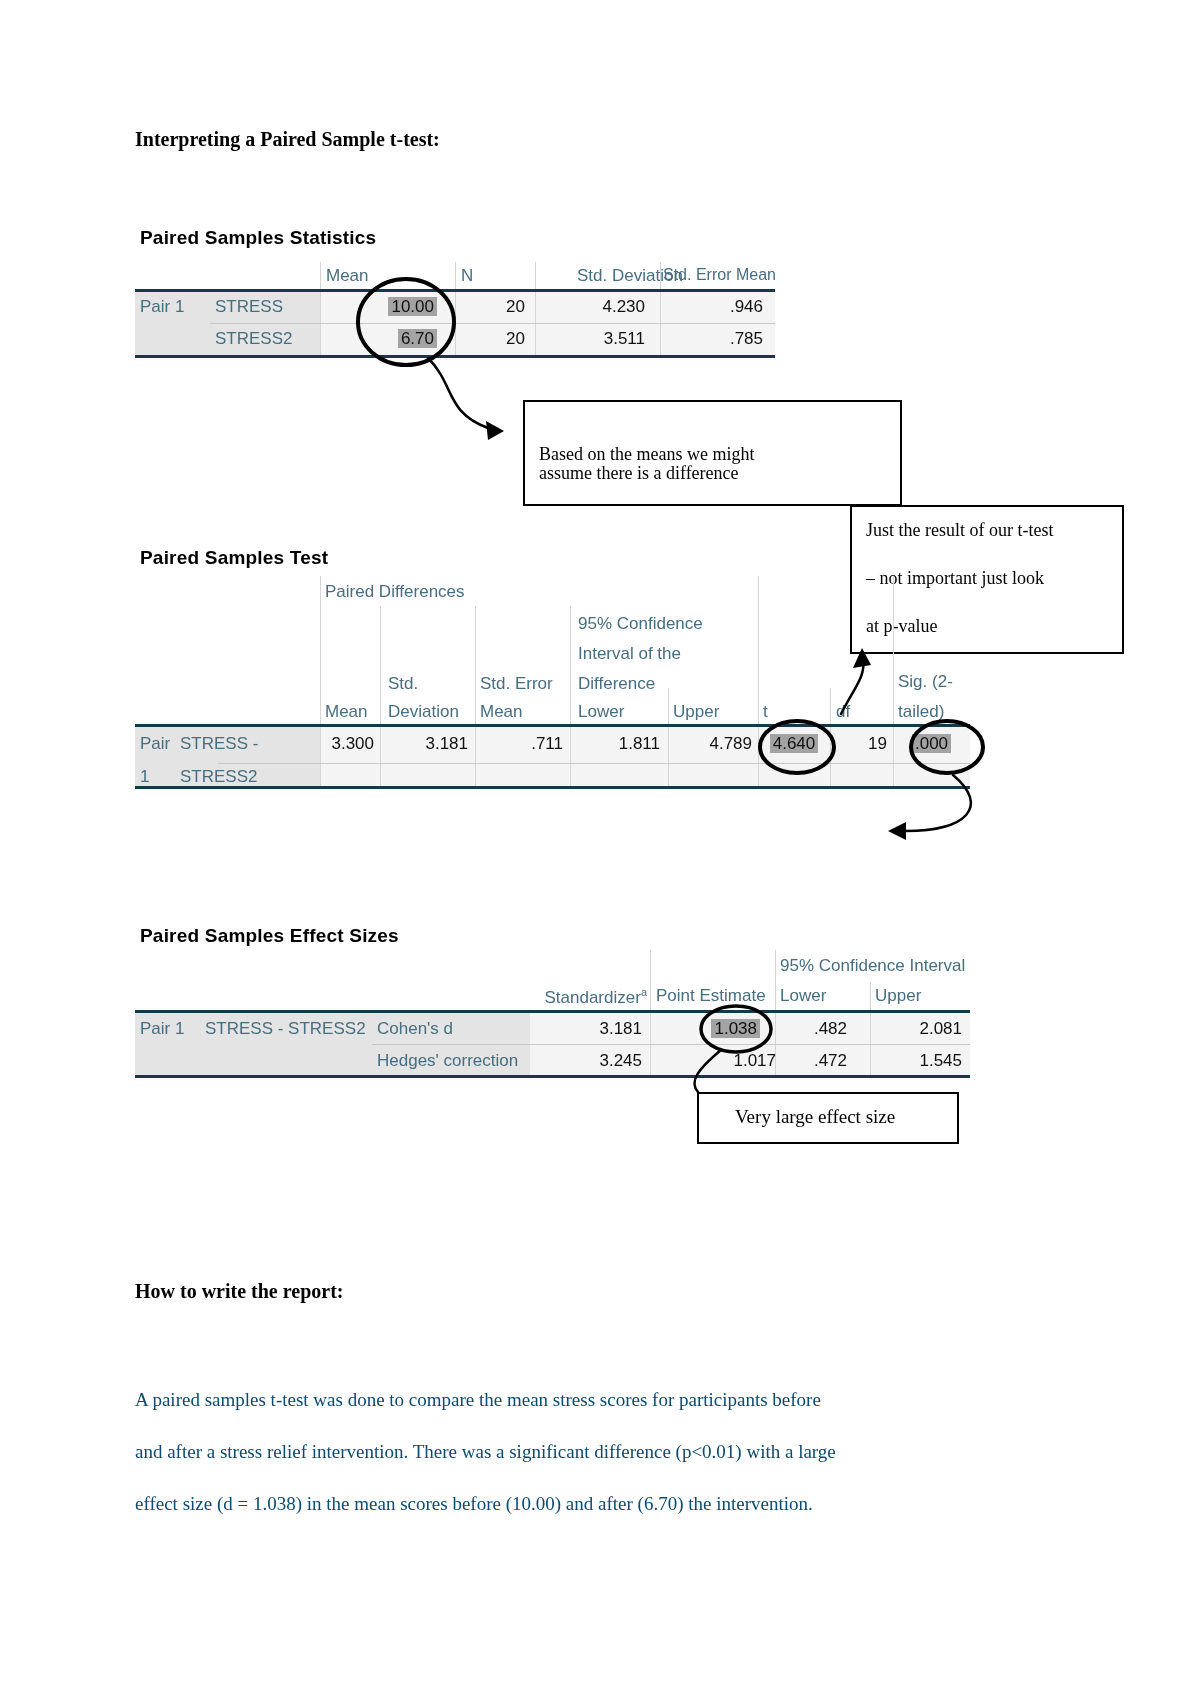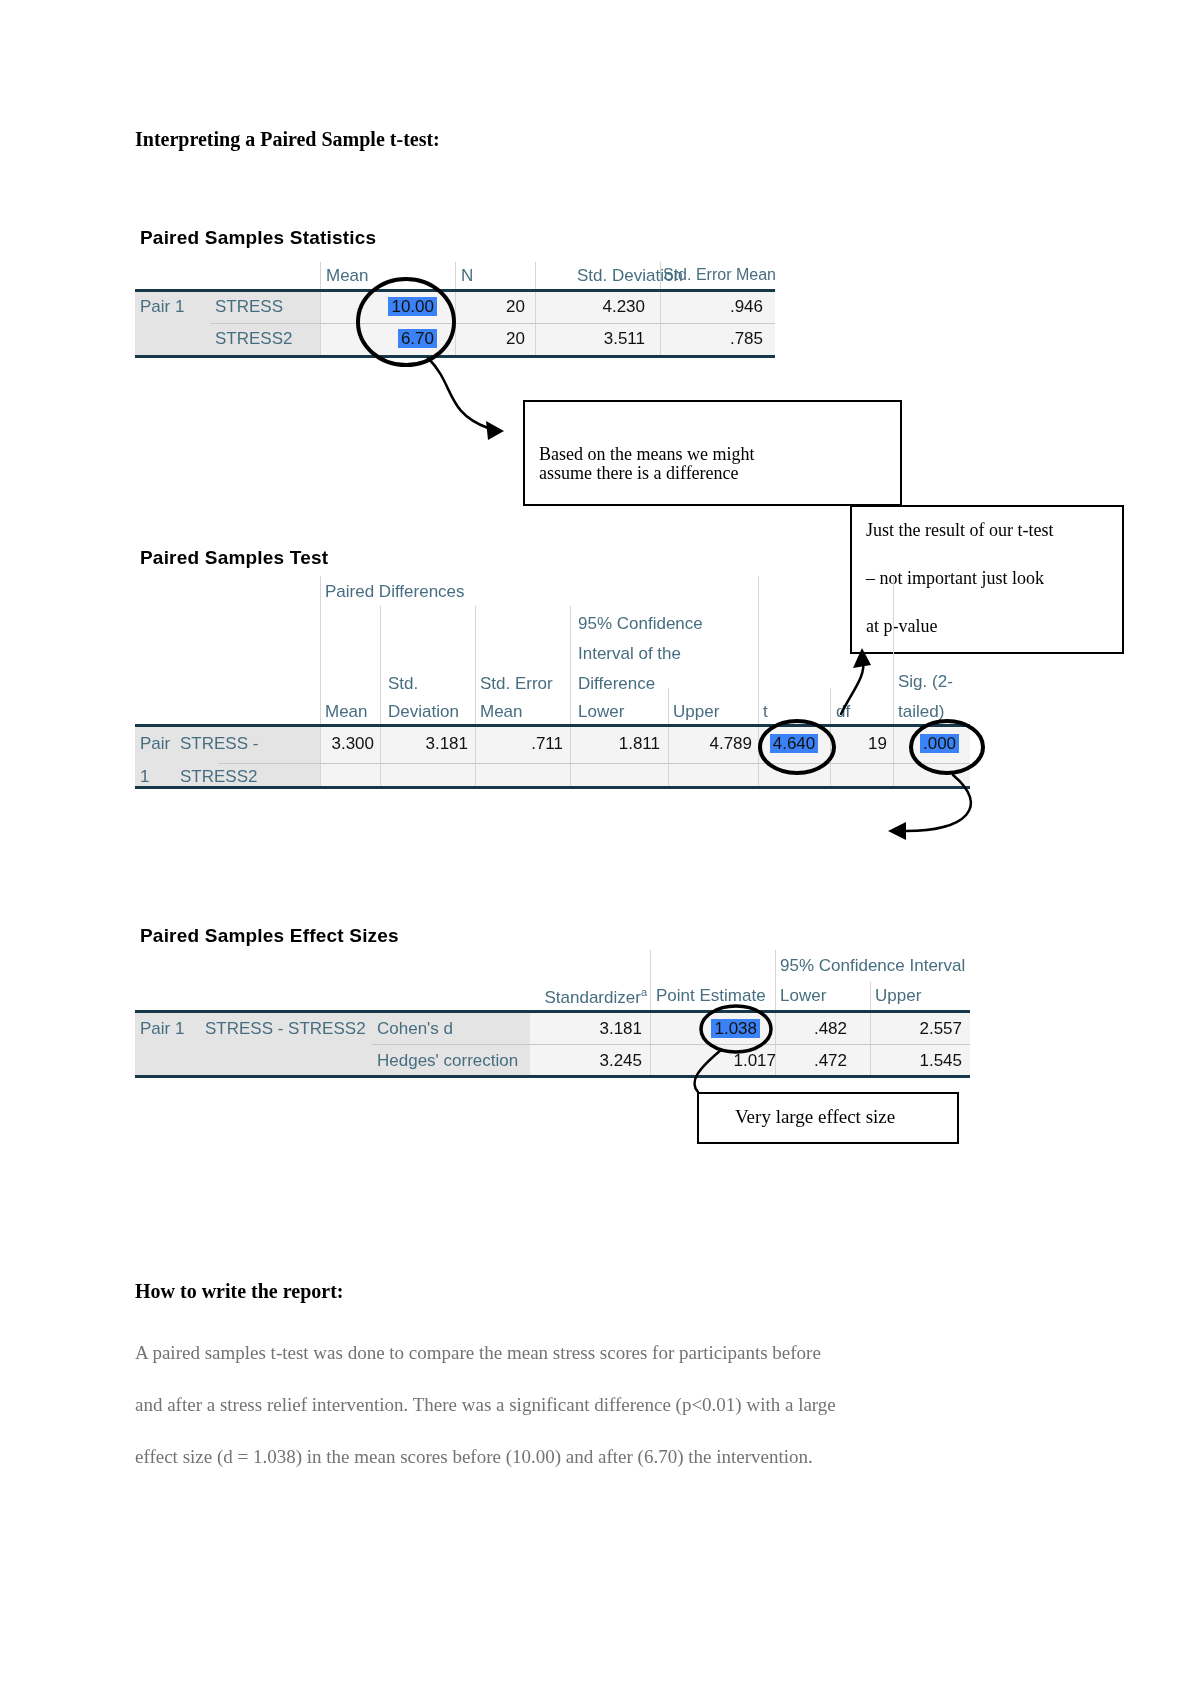--- a/index.html
+++ b/index.html
@@ -5,30 +5,30 @@
   html,body{margin:0;padding:0;background:#fff;}
   .page{position:relative;width:1200px;height:1698px;background:#ffffff;overflow:hidden;
         font-family:"Liberation Sans",sans-serif;}
   .abs{position:absolute;}
   .doc-title{font:bold 20px "Liberation Serif",serif;color:#000;}
   .tbl-heading{font:bold 19px "Liberation Sans",sans-serif;color:#000;letter-spacing:.2px;}
   .hdr{font:17px "Liberation Sans",sans-serif;color:#476e80;white-space:nowrap;}
   .lbl{font:17px "Liberation Sans",sans-serif;color:#476e80;white-space:nowrap;}
   .val{font:17px "Liberation Sans",sans-serif;color:#111;text-align:right;white-space:nowrap;}
   .valc{font:17px "Liberation Sans",sans-serif;color:#111;text-align:center;white-space:nowrap;}
-  .hl{background:#3b82f6;padding:0 3px;}
+  .hl{background:#a3a3a3;padding:0 3px;}
   .vline{position:absolute;width:1px;background:#d5d5d5;}
   .hline-heavy{position:absolute;height:3px;background:#17384a;}
   .hline-light{position:absolute;height:1px;background:#c9c9c9;}
   .bg-label{position:absolute;background:#e4e4e4;}
   .bg-data{position:absolute;background:#f4f4f4;}
   .note-box{position:absolute;border:2px solid #000;background:#fff;}
   .note-line{position:absolute;font:18px "Liberation Serif",serif;color:#000;white-space:nowrap;}
   .note-line-lg{position:absolute;font:19px "Liberation Serif",serif;color:#000;white-space:nowrap;}
-  .body-line{position:absolute;font:19px "Liberation Serif",serif;color:#737373;white-space:nowrap;}
+  .body-line{position:absolute;font:19px "Liberation Serif",serif;color:#0c4a6e;white-space:nowrap;margin-top:47px;}
   .overlay{position:absolute;left:0;top:0;pointer-events:none;}
   sup{font-size:11px;}
 </style>
 </head>
 <body>
 
 <div class="page">
 
   <div class="abs doc-title" style="left:135px;top:128px;">Interpreting a Paired Sample t-test:</div>
 
@@ -118,21 +118,21 @@
     <div class="abs lbl" style="left:180px;top:734px;">STRESS -</div>
     <div class="abs lbl" style="left:180px;top:767px;">STRESS2</div>
 
     <div class="abs val" style="left:318px;top:734px;width:56px;">3.300</div>
     <div class="abs val" style="left:380px;top:734px;width:88px;">3.181</div>
     <div class="abs val" style="left:475px;top:734px;width:88px;">.711</div>
     <div class="abs val" style="left:570px;top:734px;width:90px;">1.811</div>
     <div class="abs val" style="left:668px;top:734px;width:84px;">4.789</div>
     <div class="abs valc" style="left:758px;top:734px;width:72px;"><span class="hl">4.640</span></div>
     <div class="abs val" style="left:830px;top:734px;width:57px;">19</div>
-    <div class="abs valc" style="left:893px;top:734px;width:77px;padding-left:8px;"><span class="hl">.000</span></div>
+    <div class="abs valc" style="left:893px;top:734px;width:77px;"><span class="hl">.000</span></div>
   </div>
 
 
   <div>
     <div class="abs tbl-heading" style="left:140px;top:925px;">Paired Samples Effect Sizes</div>
 
     <div class="bg-label" style="left:135px;top:1013px;width:395px;height:62px;"></div>
     <div class="bg-data" style="left:530px;top:1013px;width:440px;height:62px;"></div>
 
     <div class="vline" style="left:650px;top:950px;height:125px;"></div>
@@ -150,21 +150,21 @@
     <div class="abs hdr" style="left:875px;top:986px;">Upper</div>
 
     <div class="abs lbl" style="left:140px;top:1019px;">Pair 1</div>
     <div class="abs lbl" style="left:205px;top:1019px;">STRESS - STRESS2</div>
     <div class="abs lbl" style="left:377px;top:1019px;">Cohen's d</div>
     <div class="abs lbl" style="left:377px;top:1051px;">Hedges' correction</div>
 
     <div class="abs val" style="left:530px;top:1019px;width:112px;">3.181</div>
     <div class="abs val" style="left:650px;top:1019px;width:110px;"><span class="hl">1.038</span></div>
     <div class="abs val" style="left:775px;top:1019px;width:72px;">.482</div>
-    <div class="abs val" style="left:870px;top:1019px;width:92px;">2.557</div>
+    <div class="abs val" style="left:870px;top:1019px;width:92px;">2.081</div>
 
     <div class="abs val" style="left:530px;top:1051px;width:112px;">3.245</div>
     <div class="abs val" style="left:650px;top:1051px;width:110px;padding-left:16px;">1.017</div>
     <div class="abs val" style="left:775px;top:1051px;width:72px;">.472</div>
     <div class="abs val" style="left:870px;top:1051px;width:92px;">1.545</div>
   </div>
 
   <div class="note-box" style="left:697px;top:1092px;width:258px;height:48px;">
     <div class="note-line-lg" style="left:36px;top:12px;">Very large effect size</div>
   </div>

